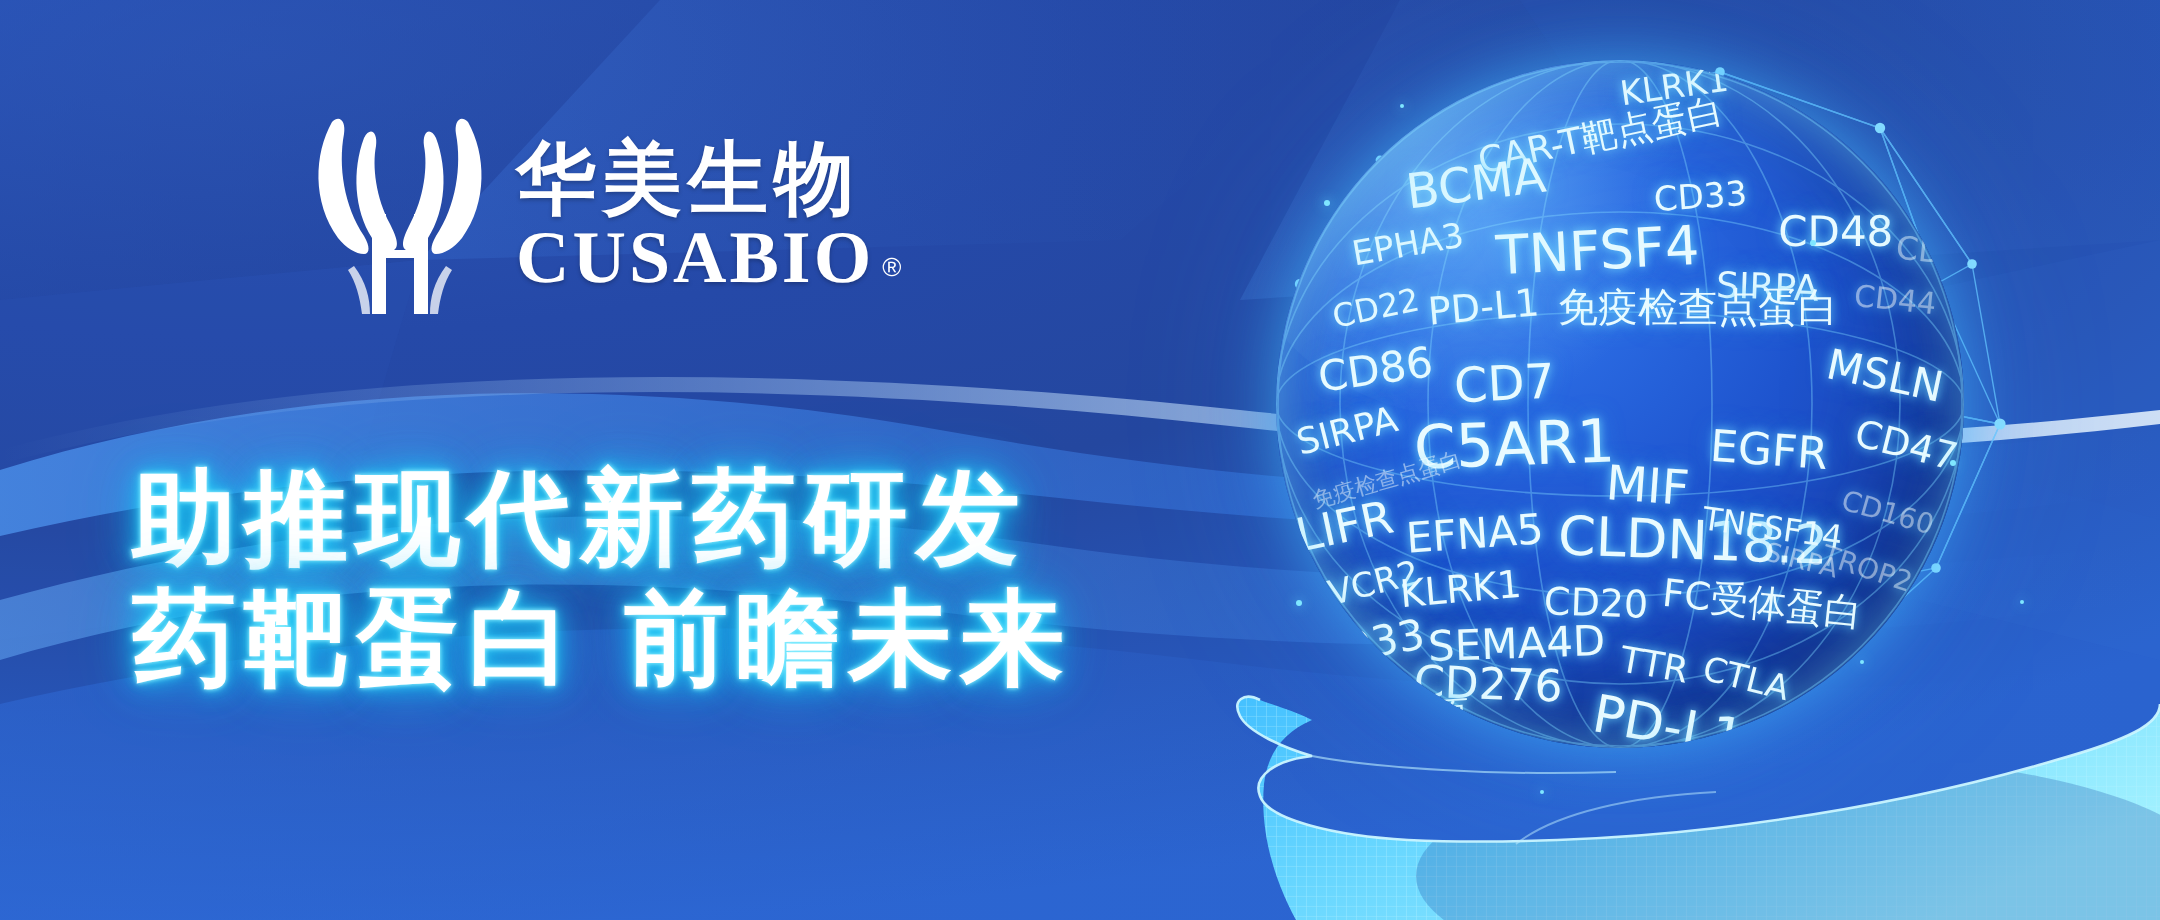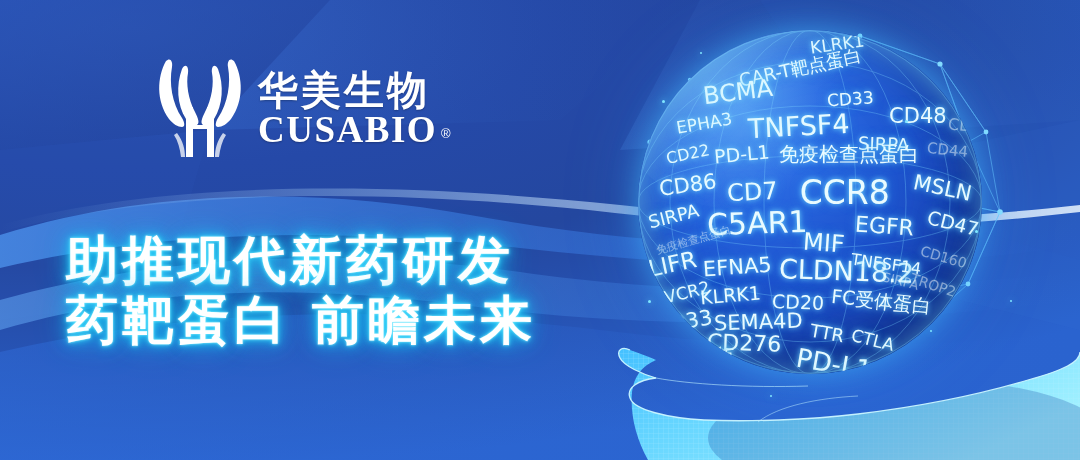--- a/index.html
+++ b/index.html
@@ -265,21 +265,20 @@
           <span class="w dim" style="left: 90%; top: 28%; font-size: 16px; transform: translate(0px, -50%) rotate(6deg);">CD46</span>
           <span class="w " style="left: 11%; top: 27%; font-size: 17px; transform: translate(0px, -50%) rotate(-10deg);">EPHA3</span>
           <span class="w " style="left: 32%; top: 28%; font-size: 27px; transform: translate(0px, -50%) rotate(-3deg);">TNFSF4</span>
           <span class="w " style="left: 64%; top: 33%; font-size: 18px; transform: translate(0px, -50%) rotate(2deg);">SIRPA</span>
           <span class="w dim" style="left: 84%; top: 35%; font-size: 15px; transform: translate(0px, -50%) rotate(6deg);">CD44</span>
           <span class="w " style="left: 8%; top: 36%; font-size: 16px; transform: translate(0px, -50%) rotate(-12deg);">CD22</span>
           <span class="w " style="left: 22%; top: 36%; font-size: 19px; transform: translate(0px, -50%) rotate(-5deg);">PD-L1</span>
           <span class="w cn" style="left: 41%; top: 36%; font-size: 20px; transform: translate(0px, -50%) rotate(0deg);">免疫检查点蛋白</span>
           <span class="w " style="left: 6%; top: 45%; font-size: 21px; transform: translate(0px, -50%) rotate(-8deg);">CD86</span>
           <span class="w " style="left: 26%; top: 47%; font-size: 24px; transform: translate(0px, -50%) rotate(-3deg);">CD7</span>
-          <span class="w " style="left: 47%; top: 47%; font-size: 33px; transform: translate(0px, -50%) rotate(0deg);">CCR8</span>
           <span class="w " style="left: 80%; top: 46%; font-size: 21px; transform: translate(0px, -50%) rotate(12deg);">MSLN</span>
           <span class="w " style="left: 3%; top: 54%; font-size: 18px; transform: translate(0px, -50%) rotate(-14deg);">SIRPA</span>
           <span class="w " style="left: 20%; top: 56%; font-size: 30px; transform: translate(0px, -50%) rotate(-2deg);">C5AR1</span>
           <span class="w " style="left: 63%; top: 57%; font-size: 22px; transform: translate(0px, -50%) rotate(4deg);">EGFR</span>
           <span class="w " style="left: 84%; top: 56%; font-size: 19px; transform: translate(0px, -50%) rotate(14deg);">CD47</span>
           <span class="w " style="left: 48%; top: 62%; font-size: 24px; transform: translate(0px, -50%) rotate(4deg);">MIF</span>
           <span class="w cn dim" style="left: 5%; top: 61%; font-size: 11px; transform: translate(0px, -50%) rotate(-16deg);">免疫检查点蛋白</span>
           <span class="w " style="left: 3%; top: 68%; font-size: 23px; transform: translate(0px, -50%) rotate(-12deg);">LIFR</span>
           <span class="w " style="left: 19%; top: 69%; font-size: 21px; transform: translate(0px, -50%) rotate(-4deg);">EFNA5</span>
           <span class="w " style="left: 41%; top: 70%; font-size: 27px; transform: translate(0px, -50%) rotate(2deg);">CLDN18.2</span>

